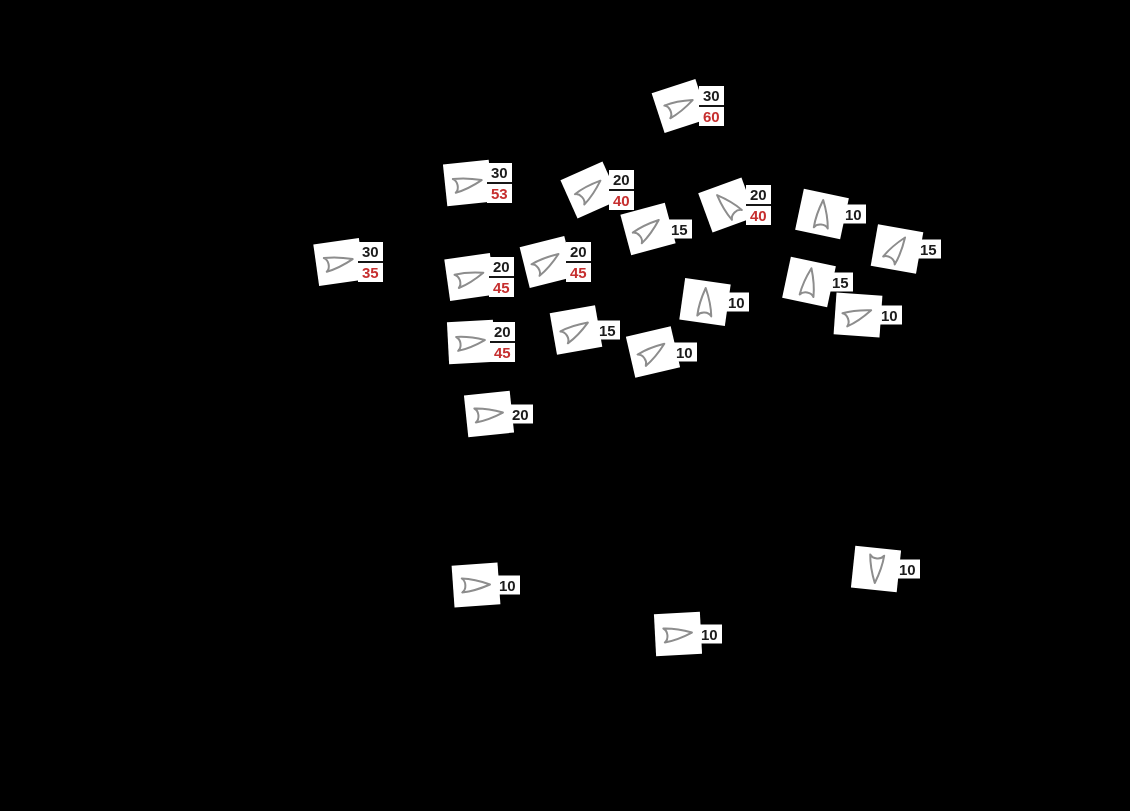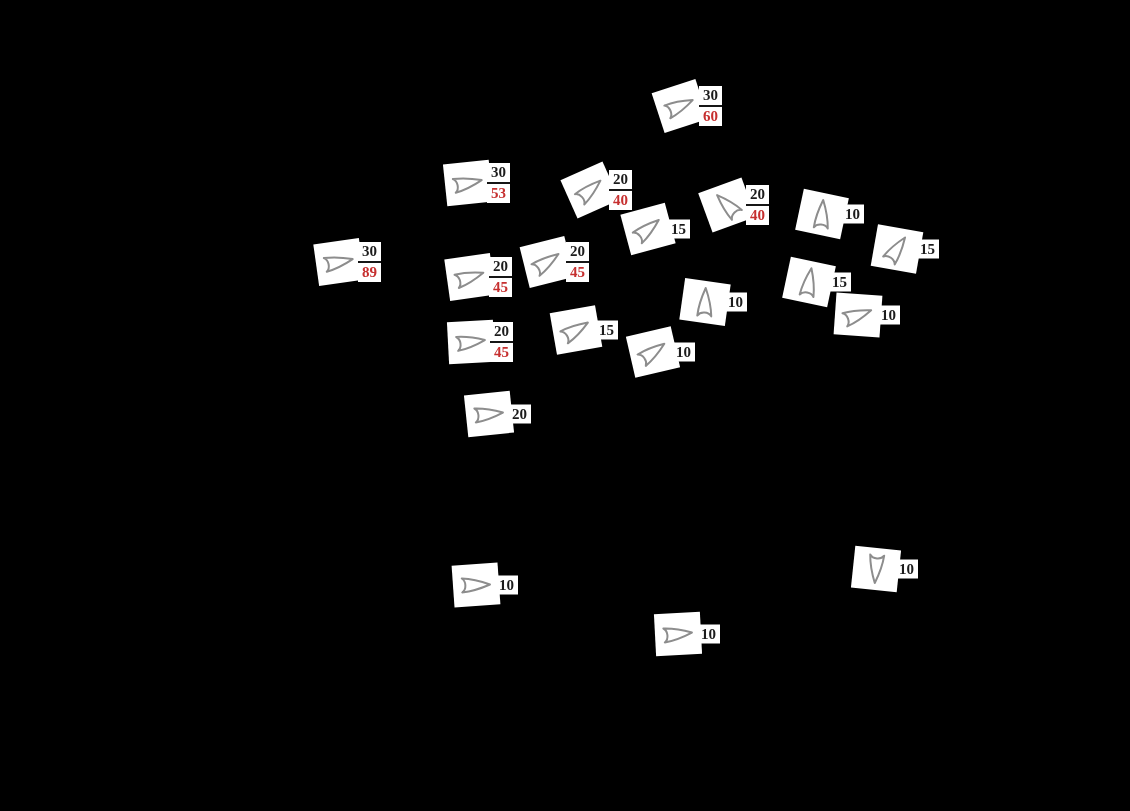--- a/index.html
+++ b/index.html
@@ -37,21 +37,20 @@
     align-items: stretch;
     text-align: center;
   }
   .speed, .gust {
     background: var(--badge, #ffffff);
     font-size: 15px;
     font-weight: 700;
     line-height: 17px;
     padding: 1px 4px;
     white-space: nowrap;
-    font-family: Liberation Serif, serif;
   }
   .speed { color: var(--speed, #1c1c1c); }
   .label.dual .speed { border-bottom: 2px solid #161616; }
   .gust { color: var(--gust, #c62f2f); }
 </style>
 </head>
 <body>
 
 <div id="map">
     <div class="marker" style="left: 680px; top: 106px;">
@@ -132,21 +131,21 @@
     </div>
   </div>
     <div class="marker" style="left: 339px; top: 262px;">
     <div class="badge" style="transform: rotate(-8deg);">
       <svg width="32" height="20" viewBox="0 0 32 20" style="transform: rotate(-4deg);">
         <path d="M30 10 C20 6 9 3.5 2 3 C6.5 6 6.5 14 2 17 C9 16.5 20 14 30 10 Z" fill="#ffffff" stroke="#8d8d8d" stroke-width="2" stroke-linejoin="round"></path>
       </svg>
     </div>
     <div class="label dual">
       <span class="speed">30</span>
-      <span class="gust">89</span>
+      <span class="gust">35</span>
     </div>
   </div>
     <div class="marker" style="left: 470px; top: 277px;">
     <div class="badge" style="transform: rotate(-8deg);">
       <svg width="32" height="20" viewBox="0 0 32 20" style="transform: rotate(-10deg);">
         <path d="M30 10 C20 6 9 3.5 2 3 C6.5 6 6.5 14 2 17 C9 16.5 20 14 30 10 Z" fill="#ffffff" stroke="#8d8d8d" stroke-width="2" stroke-linejoin="round"></path>
       </svg>
     </div>
     <div class="label dual">
       <span class="speed">20</span>

